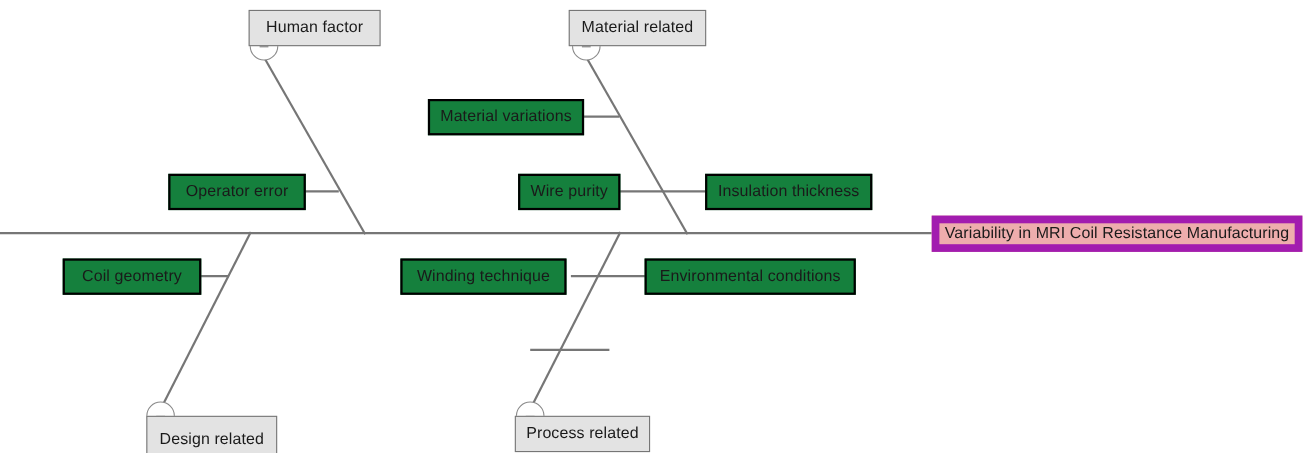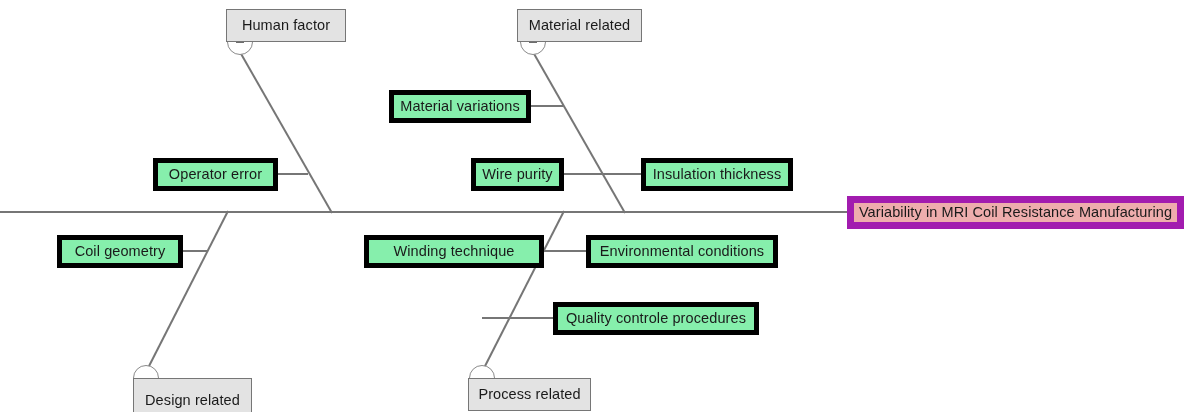--- a/index.html
+++ b/index.html
@@ -23,22 +23,22 @@
     top: 0;
     width: 1192px;
     height: 412px;
   }
   .node {
     position: absolute;
     box-sizing: border-box;
     display: flex;
     align-items: center;
     justify-content: center;
-    border: 5px solid #000000;
-    background: #86efac;
+    border: 2px solid #000000;
+    background: #15803d;
     color: #1a1a1a;
     font-size: 14.5px;
     line-height: 1;
     white-space: nowrap;
     letter-spacing: 0.1px;
     z-index: 3;
   }
   .node.category {
     background: #e3e3e3;
     border: 1px solid #767676;
@@ -139,26 +139,23 @@
   </div>
 
   <div class="node" style="left:471px; top:158px; width:93px; height:33px;">
     <span>Wire purity</span>
   </div>
 
   <div class="node" style="left:641px; top:158px; width:152px; height:33px;">
     <span>Insulation thickness</span>
   </div>
 
-  <div class="node" style="left:364px; top:235px; width:180px; height:33px;">
+  <div class="node" style="left:364px; top:235px; width:151px; height:33px;">
     <span>Winding technique</span>
   </div>
 
   <div class="node" style="left:586px; top:235px; width:192px; height:33px;">
     <span>Environmental conditions</span>
   </div>
 
 
-  <div class="node" style="left:553px; top:302px; width:206px; height:33px;">
-    <span>Quality controle procedures</span>
-  </div>
 
 </div>
 
 </body></html>

